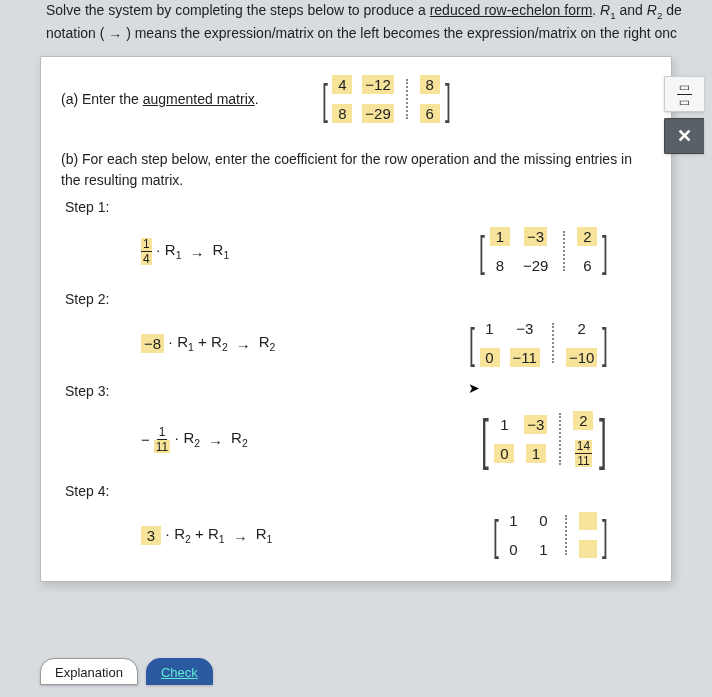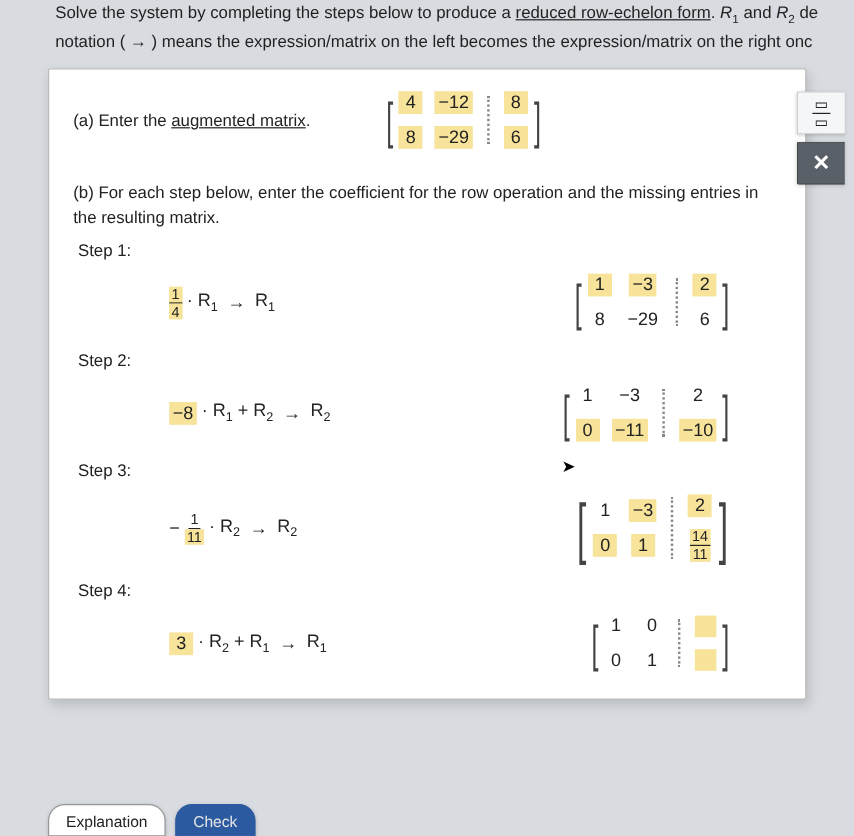--- a/index.html
+++ b/index.html
@@ -97,34 +97,34 @@
     align-items: center;
     justify-content: center;
     margin-bottom: 6px;
     box-shadow: 0 1px 3px rgba(0,0,0,0.15);
     font-size: 14px;
   }
   .side-btn.dark { background: #5a6068; color: #fff; border-color: #444; font-size: 18px; font-weight: bold; }
   .bottom-btns {
     position: absolute;
     left: 40px;
-    bottom: 0;
+    bottom: 12px;
     display: flex;
     gap: 8px;
     margin-top: 32px;
   }
   .btn {
     padding: 6px 14px 4px 14px;
     border: 1px solid #999;
     border-radius: 14px 14px 0 0;
     background: #fff;
     font-size: 13px;
     box-shadow: 0 1px 3px rgba(0,0,0,0.2);
   }
-  .btn.primary { background: #2c5aa0; color: #e5e5e5; border-color: #2c5aa0; }
+  .btn.primary { background: #2c5aa0; color: #5eead4; border-color: #2c5aa0; text-decoration: underline; }
   .cursor { position:absolute; font-size:14px; color:#000; }
 </style>
 </head>
 <body>
 
 <div class="top-text">
   <span>Solve the system by completing the steps below to produce a </span><span class="link-style">reduced row-echelon form</span><span>. </span><i><span>R</span></i><span class="sub">1</span><span> and </span><i><span>R</span></i><span class="sub">2</span><span> de</span>
   <br>
   <span>notation ( → ) means the expression/matrix on the left becomes the expression/matrix on the right onc</span>
 </div>

